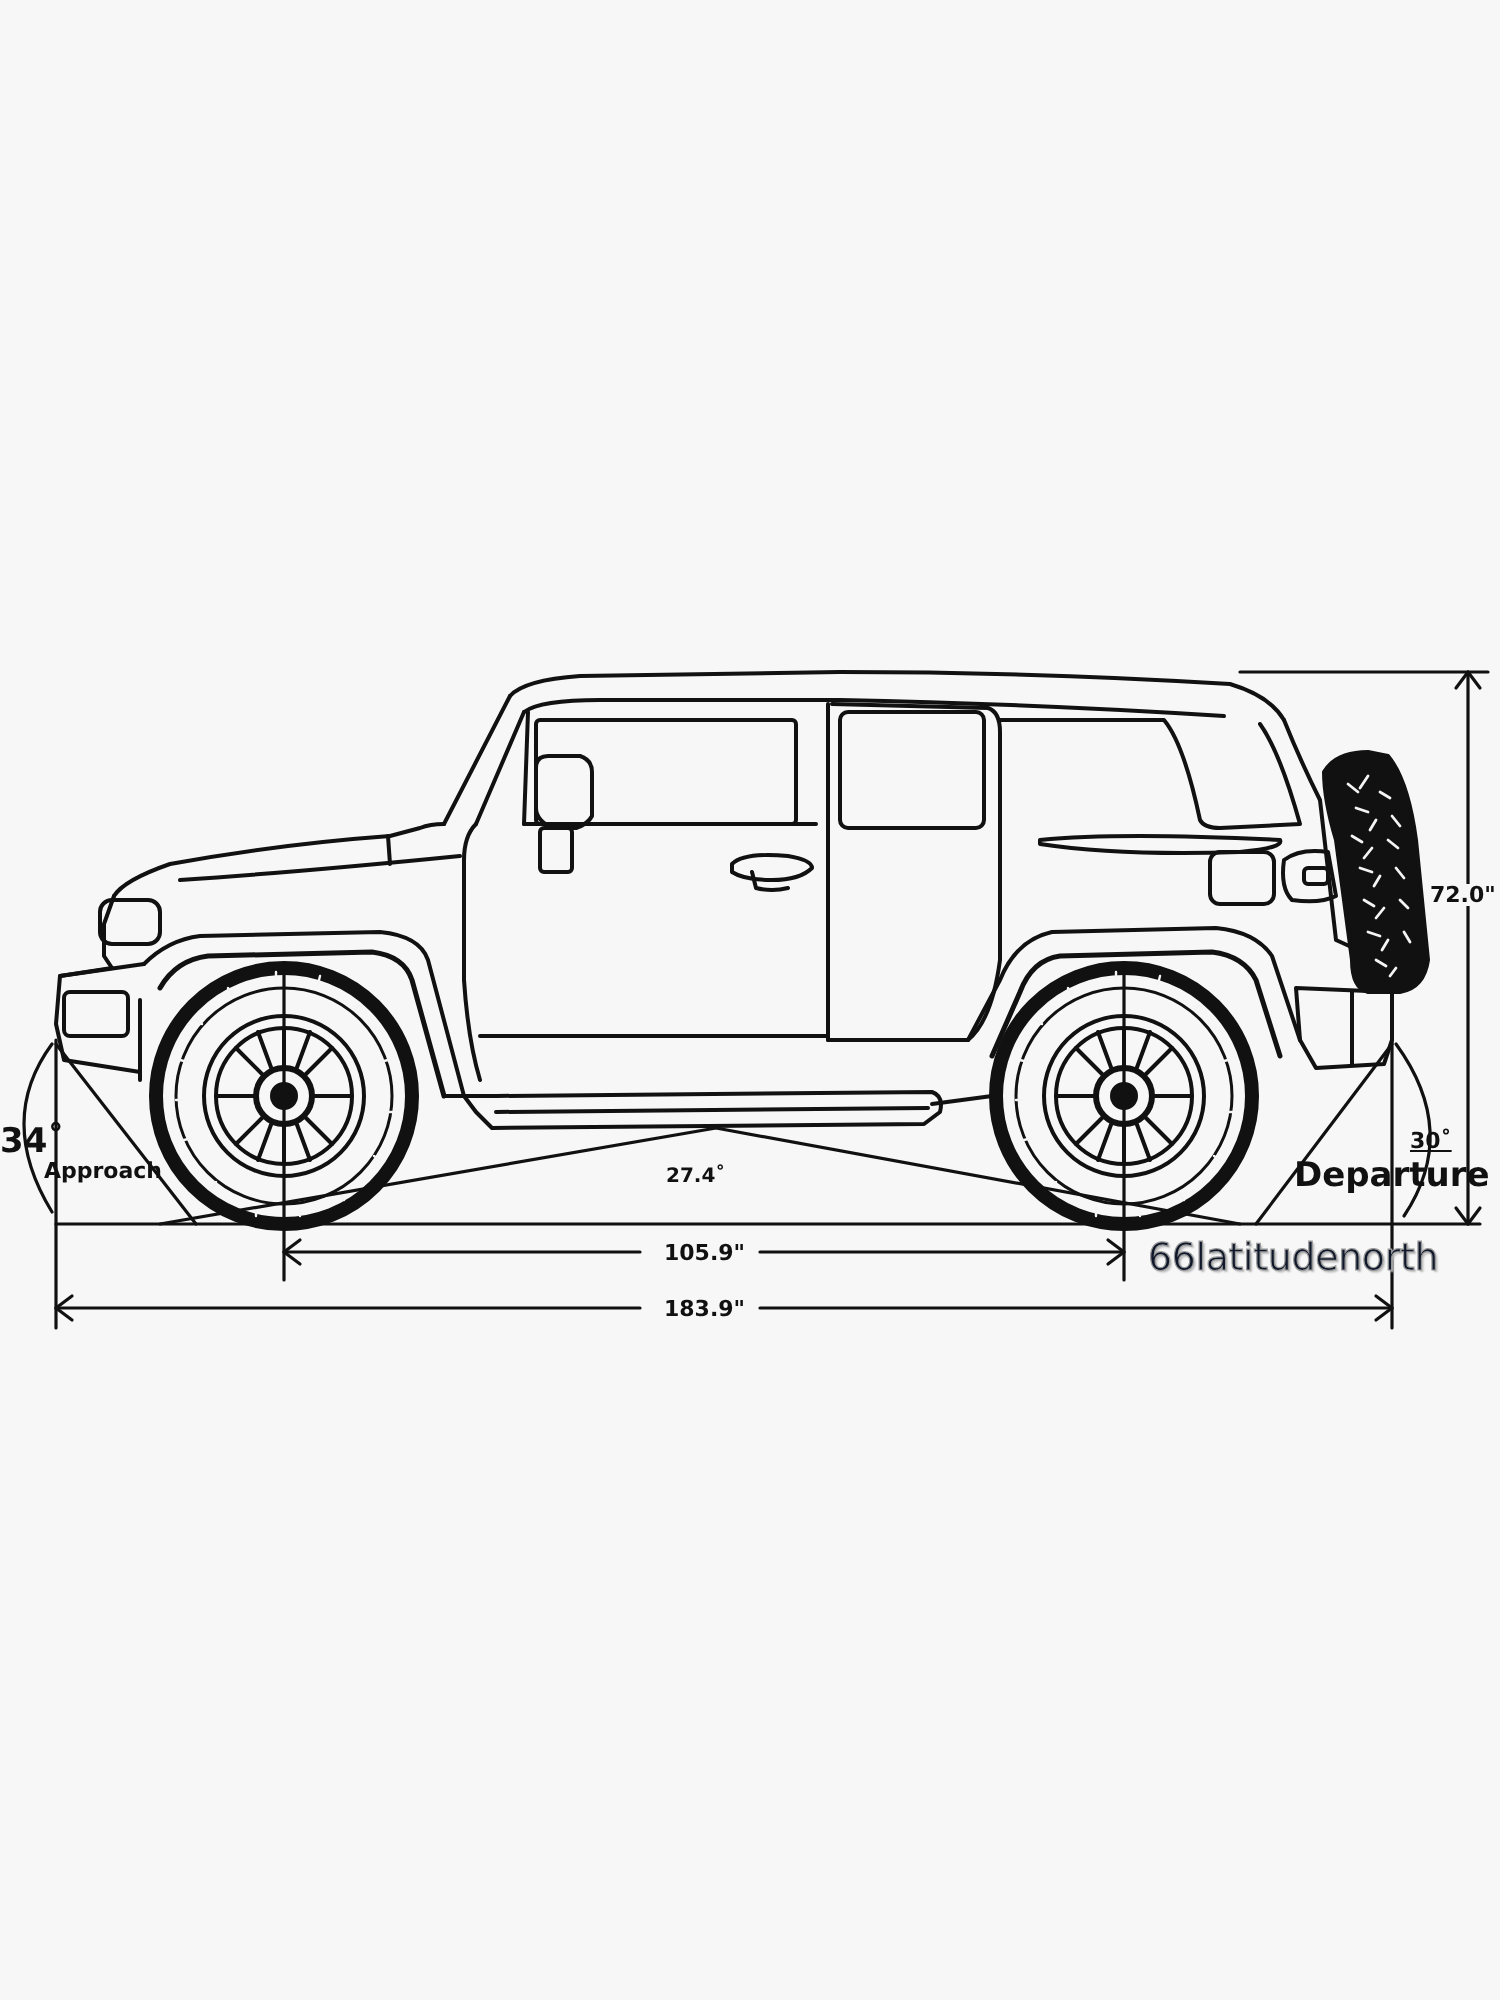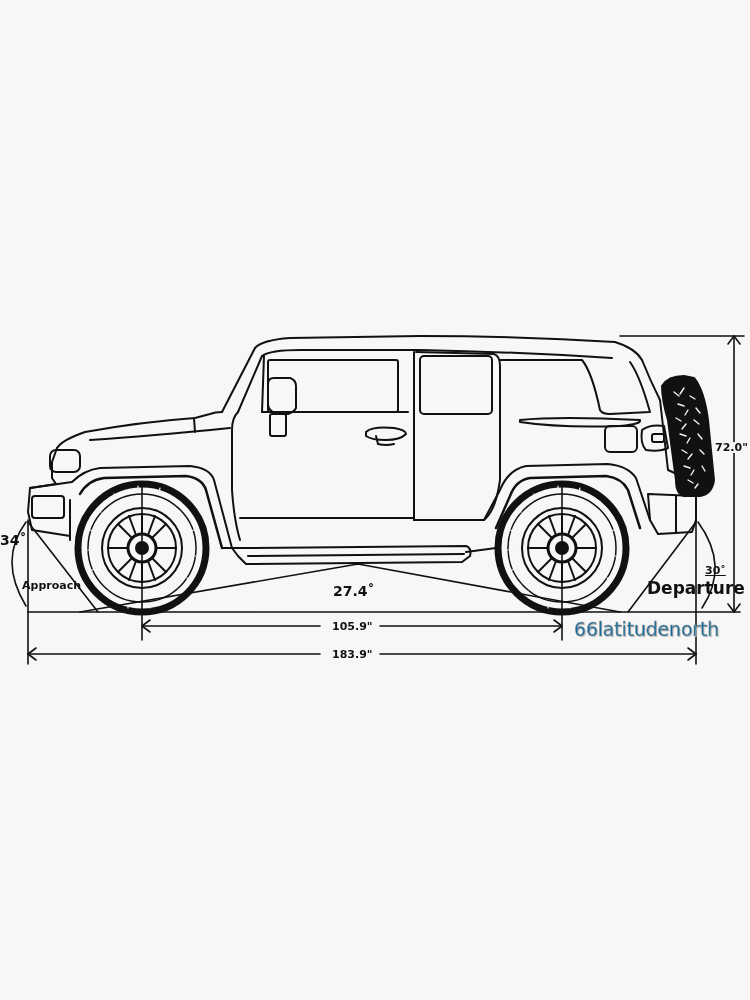--- a/index.html
+++ b/index.html
@@ -17,21 +17,21 @@
     font-weight: bold;
     color: #111;
     white-space: nowrap;
     line-height: 1;
   }
   .dim { font-size: 11px; background: #f7f7f7; padding: 0 4px; }
   .watermark {
     position: absolute;
     font-family: "DejaVu Sans", sans-serif;
     font-size: 19px;
-    color: #0369a1;
+    color: #0f172a;
     -webkit-text-stroke: 0.6px #9a9a9a;
     text-shadow: 1px 1px 1px #bbb;
     letter-spacing: -0.2px;
   }
 </style>
 </head>
 <body>
 
 <div id="stage">
   <svg width="750" height="1000" viewBox="0 0 750 1000" fill="none" stroke="#111" stroke-width="2" stroke-linejoin="round" stroke-linecap="round">
@@ -168,23 +168,23 @@
       <path d="M554,620 L562,626 L554,632"></path>
 
       <path d="M28,654 L320,654"></path>
       <path d="M380,654 L696,654"></path>
       <path d="M36,648 L28,654 L36,660"></path>
       <path d="M688,648 L696,654 L688,660"></path>
     </g>
   </svg>
 
   
-  <span class="lbl" style="left:0px; top:533px; font-size:14px;">34˚</span>
+  <span class="lbl" style="left:0px; top:563px; font-size:17px;">34˚</span>
   <span class="lbl" style="left:22px; top:580px; font-size:11px;">Approach</span>
-  <span class="lbl" style="left:333px; top:584px; font-size:14px;">27.4˚</span>
+  <span class="lbl" style="left:333px; top:584px; font-size:10px;">27.4˚</span>
   <span class="lbl" style="left:705px; top:565px; font-size:11px;text-decoration:underline;">30˚</span>
   <span class="lbl" style="left:647px; top:580px; font-size:17px;">Departure</span>
   <span class="lbl" style="left:715px; top:442px; font-size:11px; background:#f7f7f7;">72.0"</span>
   <span class="lbl dim" style="left:328px; top:621px;">105.9"</span>
   <span class="lbl dim" style="left:328px; top:649px;">183.9"</span>
 
   <span class="watermark" style="left:574px; top:618px;">66latitudenorth</span>
 </div>
 
 </body></html>

